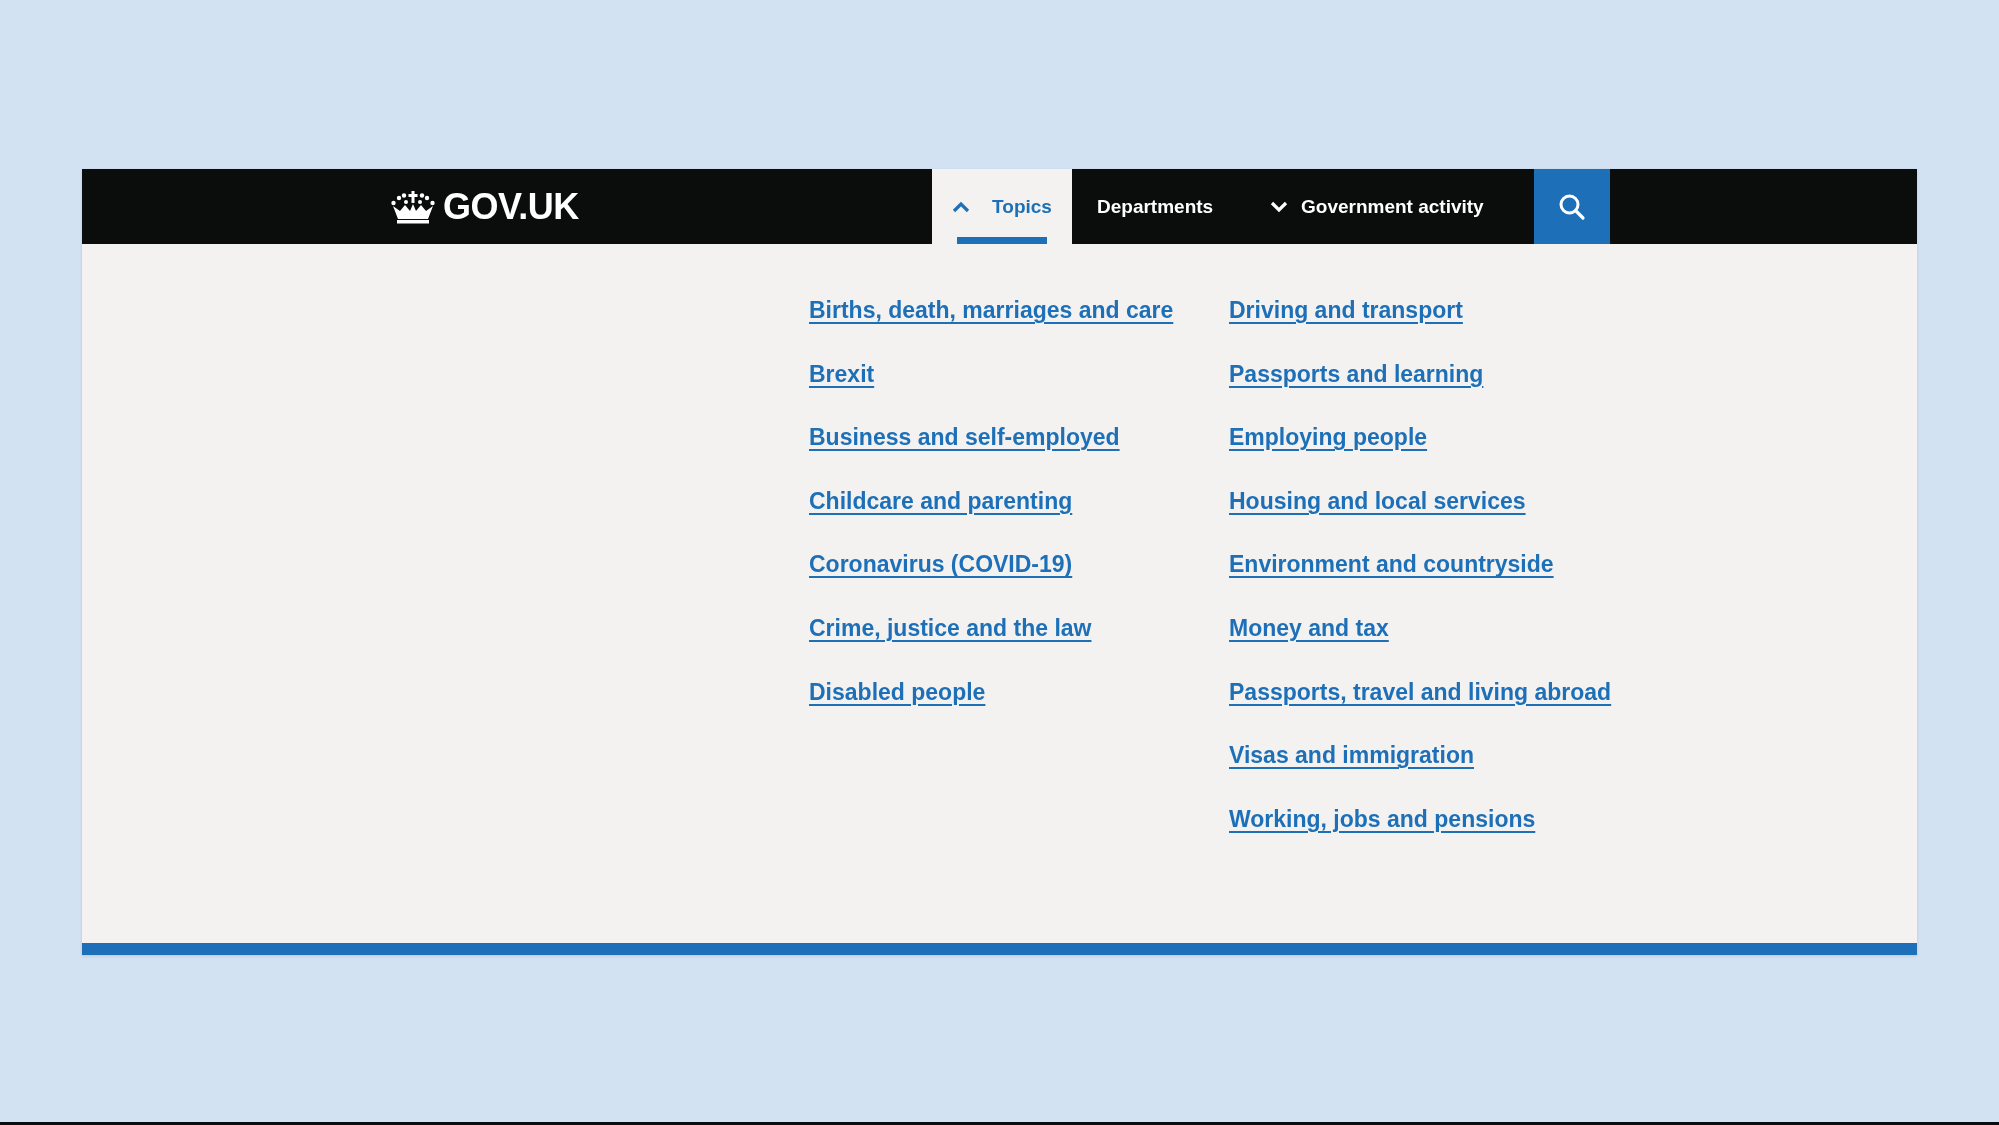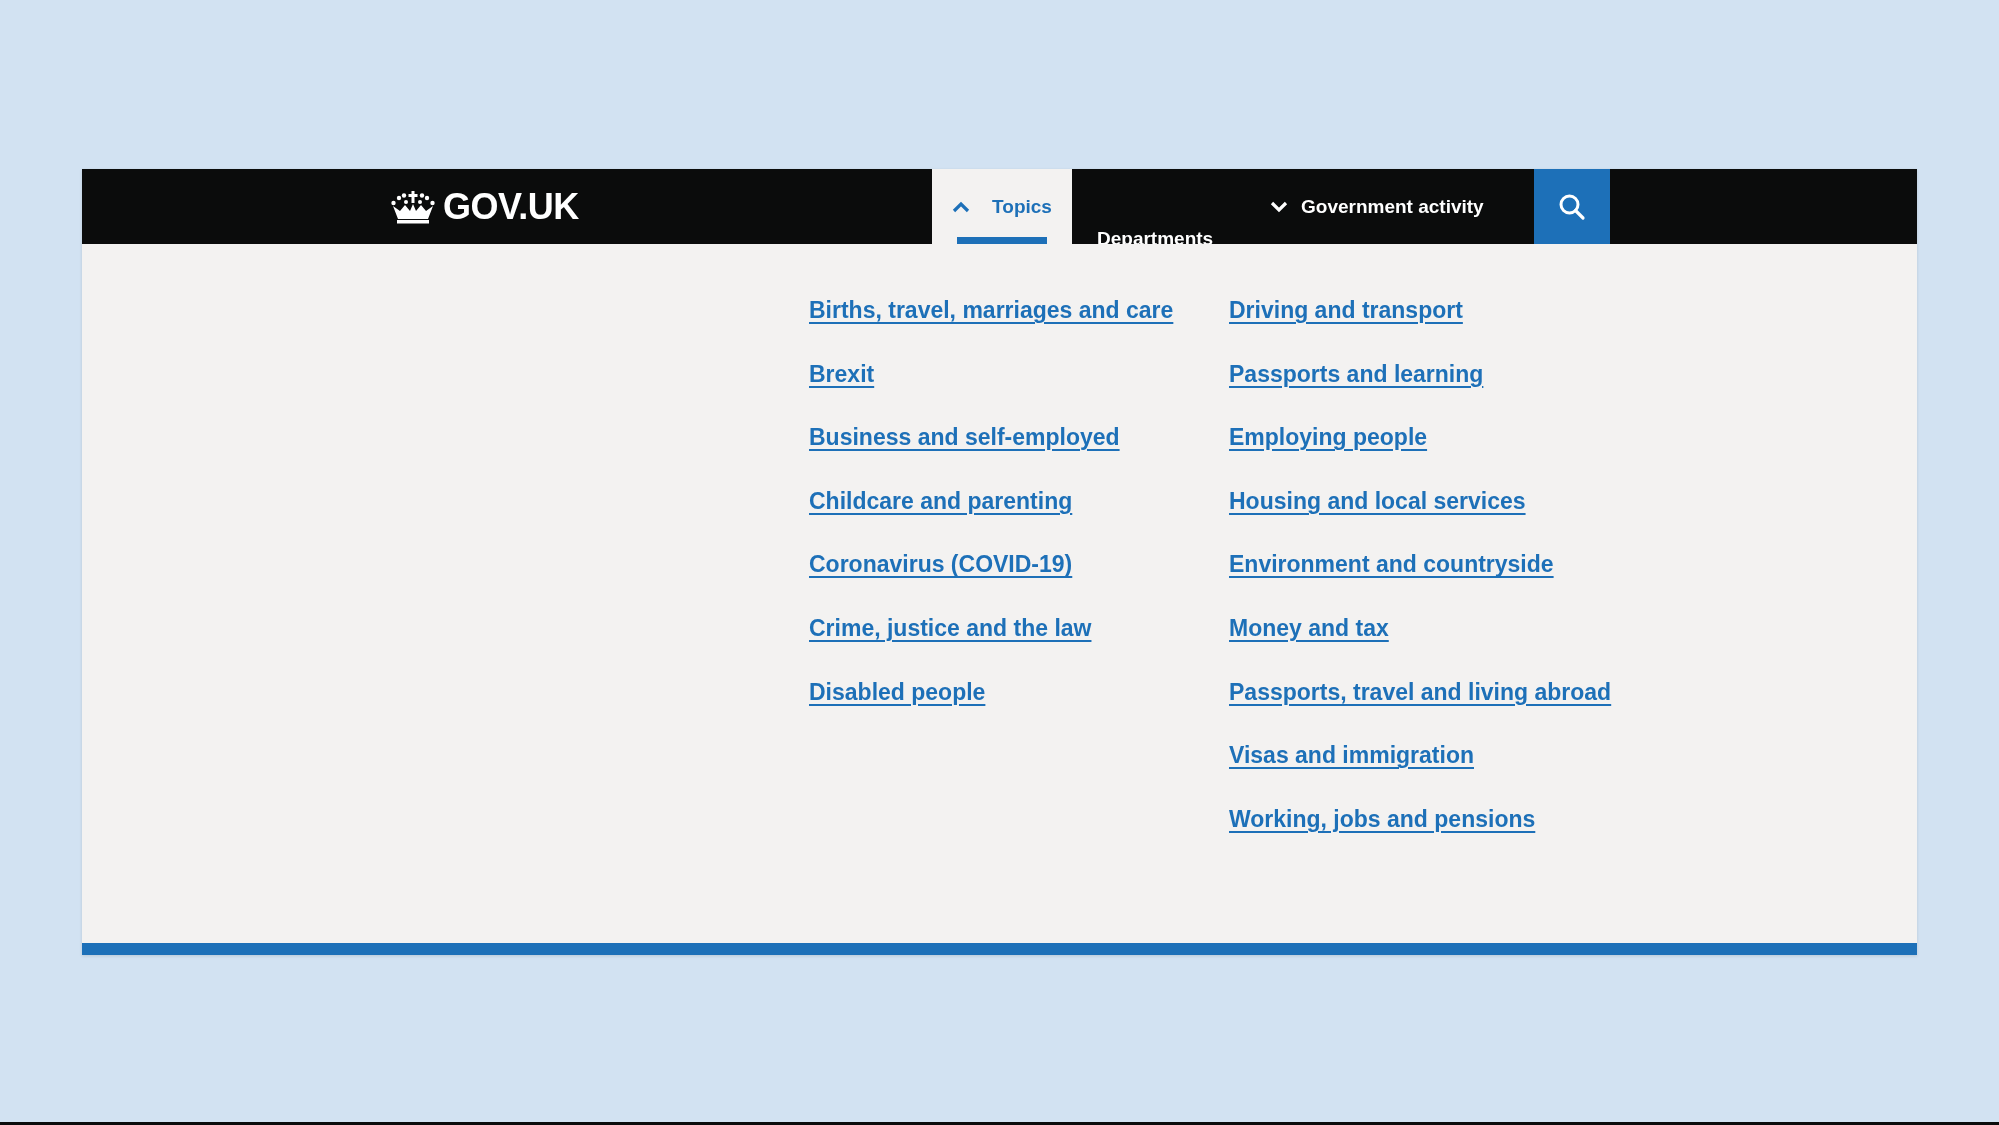--- a/index.html
+++ b/index.html
@@ -35,21 +35,21 @@
   }
   .nav-topics {
     left: 850px; width: 140px; background: #f3f2f1; color: #1d70b8;
     justify-content: center;
     gap: 12px;
   }
   .nav-topics .underline {
     position: absolute; left: 25px; width: 90px; bottom: 0; height: 7px; background: #1d70b8;
   }
   .nav-topics svg { width: 18px; height: 12px; margin-right: 10px; }
-  .nav-departments { left: 1015px; margin-top: 32px; }
+  .nav-departments { left: 1015px; }
   .nav-gov { left: 1188px; }
   .nav-gov svg { width: 18px; height: 12px; margin-right: 13px; }
   .search-btn {
     position: absolute; left: 1452px; top: 0; width: 76px; height: 75px;
     background: #1d70b8; display: flex; align-items: center; justify-content: center;
     cursor: pointer;
   }
   .search-btn svg { width: 28px; height: 28px; }
   .panel {
     position: absolute; left: 0; top: 75px; width: 1835px; height: 699px;
@@ -113,21 +113,21 @@
     <div class="search-btn" aria-label="Search GOV.UK">
       <svg viewBox="0 0 28 28">
         <circle cx="11.5" cy="11.5" r="8.5" stroke="#ffffff" stroke-width="3" fill="none"></circle>
         <path d="M17.5 17.5 L25 25" stroke="#ffffff" stroke-width="3.2" stroke-linecap="round"></path>
       </svg>
     </div>
   </header>
 
   <section class="panel">
     <ul class="col col-left">
-      <li><a>Births, travel, marriages and care</a></li>
+      <li><a>Births, death, marriages and care</a></li>
       <li><a>Brexit</a></li>
       <li><a>Business and self-employed</a></li>
       <li><a>Childcare and parenting</a></li>
       <li><a>Coronavirus (COVID-19)</a></li>
       <li><a>Crime, justice and the law</a></li>
       <li><a>Disabled people</a></li>
     </ul>
     <ul class="col col-right">
       <li><a>Driving and transport</a></li>
       <li><a>Passports and learning</a></li>

